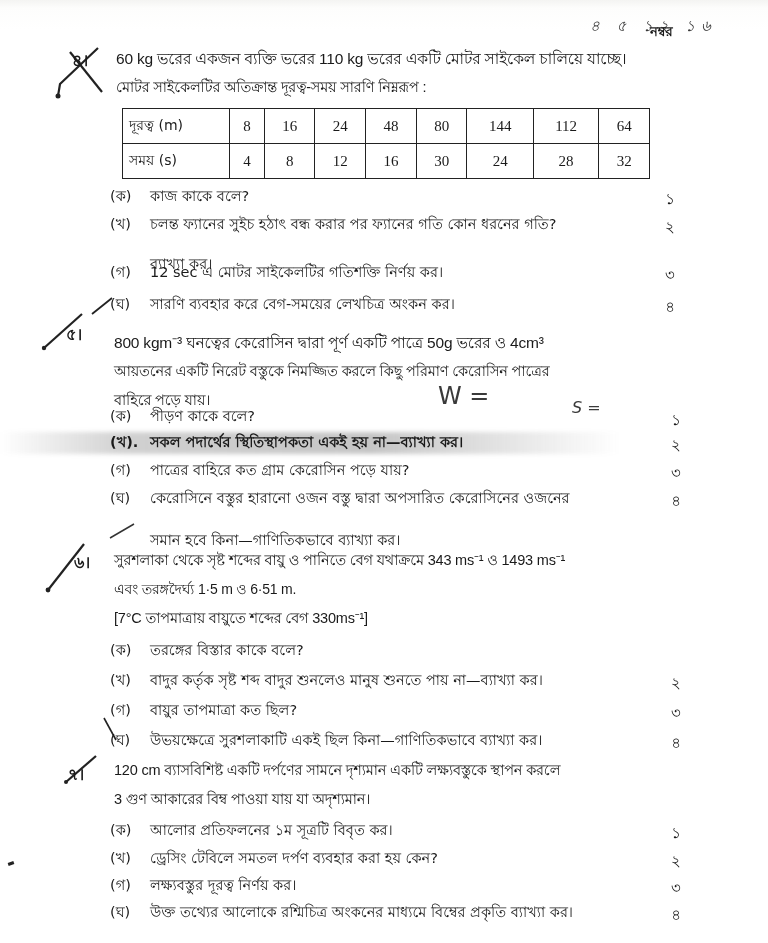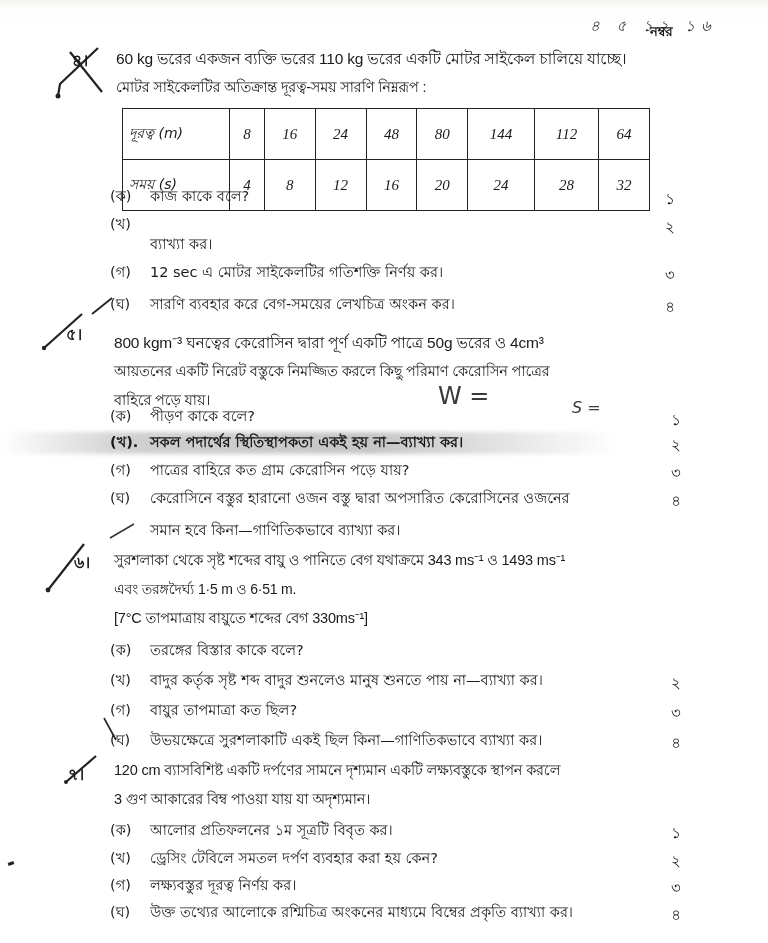--- a/index.html
+++ b/index.html
@@ -36,21 +36,21 @@
   .sub .txt { flex: 1; }
   .mark {
     font-family: "DejaVu Sans", sans-serif; font-size: 15px;
     width: 20px; text-align: center;
   }
   table.dt {
     border-collapse: collapse;
     font-family: "Liberation Serif", serif; font-size: 15px;
   }
   table.dt td {
-    border: 1.6px solid #222; height: 26px; text-align: center; padding: 12px 4px; font-style: italic;
+    border: 1.6px solid #222; height: 26px; text-align: center; padding: 4px 4px;
   }
   table.dt td.hdr { text-align: left; padding-left: 6px; font-family: "DejaVu Sans", sans-serif; font-size: 14px; }
   .bold { font-weight: bold; }
   .smudge {
     background: linear-gradient(90deg, rgba(0,0,0,0) 0%, rgba(90,90,90,0.28) 20%, rgba(90,90,90,0.35) 60%, rgba(0,0,0,0) 100%);
     filter: blur(2px);
   }
 </style>
 </head>
 <body>
@@ -83,37 +83,38 @@
       <td>144</td>
       <td>112</td>
       <td>64</td>
     </tr>
     <tr>
       <td class="hdr">সময় (s)</td>
       <td>4</td>
       <td>8</td>
       <td>12</td>
       <td>16</td>
-      <td>20</td>
+      <td>30</td>
       <td>24</td>
       <td>28</td>
       <td>32</td>
     </tr>
   </tbody>
     </table>
 
   <div class="abs sub" style="left:110px; top:186px; width:520px;">
     <span class="lbl">(ক)</span>
     <span class="txt">কাজ কাকে বলে?</span>
   </div>
   <div class="abs mark" style="left:660px; top:187px;">১</div>
 
   <div class="abs sub" style="left:110px; top:214px; width:540px;">
     <span class="lbl">(খ)</span>
     <span class="txt">
+      <div>চলন্ত ফ্যানের সুইচ হঠাৎ বন্ধ করার পর ফ্যানের গতি কোন ধরনের গতি?</div>
       <div style="margin-top:20px;">ব্যাখ্যা কর।</div>
     </span>
   </div>
   <div class="abs mark" style="left:660px; top:215px;">২</div>
 
   <div class="abs sub" style="left:110px; top:262px; width:540px;">
     <span class="lbl">(গ)</span>
     <span class="txt">12 sec এ মোটর সাইকেলটির গতিশক্তি নির্ণয় কর।</span>
   </div>
   <div class="abs mark" style="left:660px; top:263px;">৩</div>
@@ -157,21 +158,21 @@
   <div class="abs sub" style="left:110px; top:460px; width:520px;">
     <span class="lbl">(গ)</span>
     <span class="txt">পাত্রের বাহিরে কত গ্রাম কেরোসিন পড়ে যায়?</span>
   </div>
   <div class="abs mark" style="left:666px; top:461px;">৩</div>
 
   <div class="abs sub" style="left:110px; top:488px; width:540px;">
     <span class="lbl">(ঘ)</span>
     <span class="txt">
       <div>কেরোসিনে বস্তুর হারানো ওজন বস্তু দ্বারা অপসারিত কেরোসিনের ওজনের</div>
-      <div style="margin-top:12px;">সমান হবে কিনা—গাণিতিকভাবে ব্যাখ্যা কর।</div>
+      <div style="margin-top:22px;">সমান হবে কিনা—গাণিতিকভাবে ব্যাখ্যা কর।</div>
     </span>
   </div>
   <div class="abs mark" style="left:666px; top:489px;">৪</div>
 
   <svg class="abs" style="left:108px; top:520px;" width="30" height="20">
     <path d="M2 18 L26 4" stroke="#333" stroke-width="1.5" fill="none"></path>
   </svg>
 
   <svg class="abs" style="left:38px; top:540px;" width="50" height="56">
     <path d="M46 4 L10 50" stroke="#222" stroke-width="2.2" fill="none"></path>

